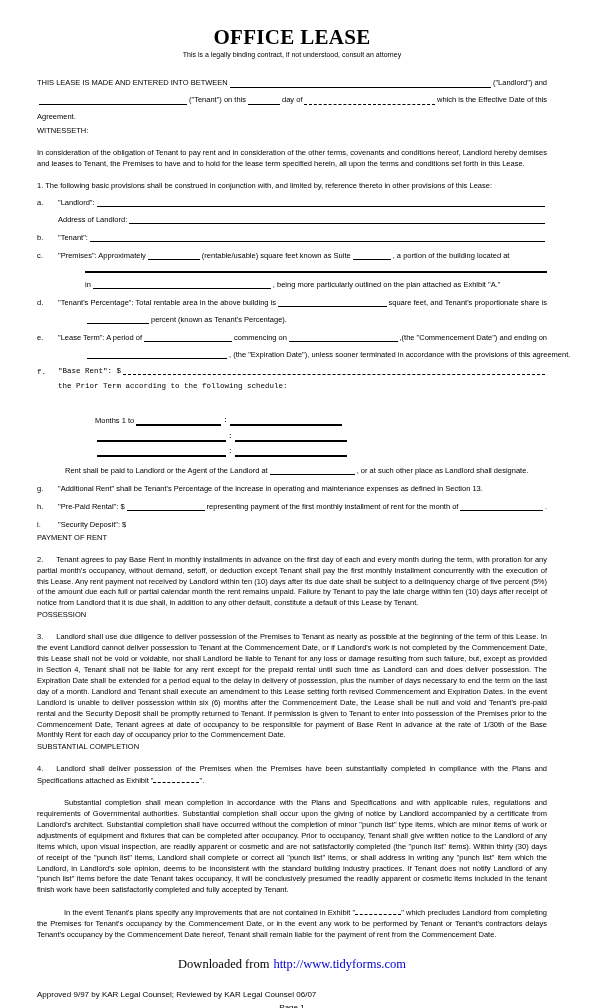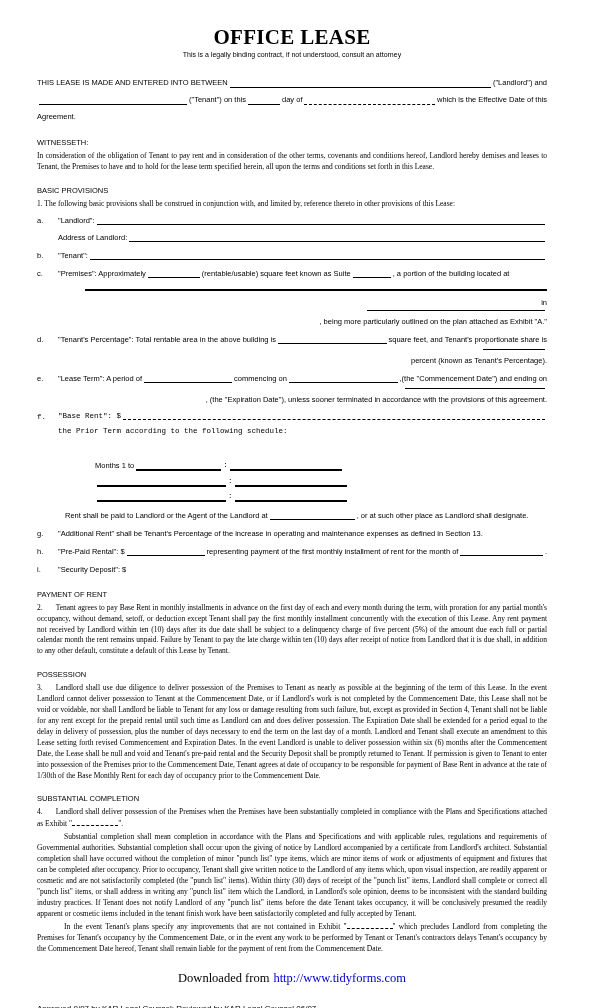--- a/index.html
+++ b/index.html
@@ -13,34 +13,34 @@
   .subtitle { text-align:center; font-size:7px; line-height:9px; margin-top:2px; }
 
   .intro { margin-top:15px; font-size:7.5px; }
   .fline { display:flex; align-items:flex-end; line-height:17px; white-space:nowrap; }
   .t { flex:none; }
   .bl { flex:none; height:0; border-bottom:1.5px solid #000; margin:0 2px 3px 2px; }
   .bl.grow { flex:1 1 auto; }
   .bl.dash { border-bottom-style:dashed; border-bottom-width:1.2px; }
   .bl.b2 { border-bottom-width:2px; margin-bottom:2.5px; }
 
-  .shead { font-size:7.5px; line-height:12px; margin-top:12px; }
-  .para { font-size:7.5px; line-height:10.9px; text-align:justify; margin:2px 0 0 0;font-family:Liberation Serif, serif; }
+  .shead { font-size:7.5px; line-height:12px; }
+  .para { font-size:7.5px; line-height:10.9px; text-align:justify; margin:11px 0 0 0; }
   .para.nj { text-align:left; }
   .pnum { padding-right:13px; }
   .ind { text-indent:27px; }
   .ibl { display:inline-block; border-bottom:1.2px dashed #000; height:7px; }
 
   .items { margin-top:3px; }
   .item { display:flex; font-size:7.5px; margin-top:3px; }
   .ltr { width:21px; flex:none; line-height:15px; }
   .ibody { flex:1 1 auto; min-width:0; }
   .row { display:flex; align-items:flex-end; line-height:15px; white-space:nowrap; }
   .row + .row { margin-top:2px; }
-  .cont { margin-left:27px;flex-direction:column; }
+  .cont { margin-left:27px; }
   .rule { height:2.5px; background:#000; margin:8px 0 4px 27px; }
 
   .mono, .mono .ltr { font-family:"Liberation Mono","DejaVu Sans Mono",monospace; }
   .mono .row { line-height:13px; }
   .sched { margin-left:37px; margin-top:20px; }
   .srow { display:flex; align-items:flex-end; line-height:15.5px; white-space:nowrap; }
   .sans { font-family:"Liberation Sans", sans-serif; }
 
   .plainrow { display:flex; align-items:flex-end; line-height:15px; font-size:7.5px; white-space:nowrap; margin-top:3px;margin-left:28px; }
 
@@ -73,21 +73,20 @@
       <span class="t">which is the Effective Date of this</span>
     </div>
     <div class="fline">
       <span class="t">Agreement.</span>
     </div>
   </div>
 
   <div class="shead">WITNESSETH:</div>
   <p class="para">In consideration of the obligation of Tenant to pay rent and in consideration of the other terms, covenants and conditions hereof, Landlord hereby demises and leases to Tenant, the Premises to have and to hold for the lease term specified herein, all upon the terms and conditions set forth in this Lease.</p>
 
-  <div class="shead">BASIC PROVISIONS</div>
   <div class="para nj">1. The following basic provisions shall be construed in conjunction with, and limited by, reference thereto in other provisions of this Lease:</div>
 
   <div class="items">
 
     <div class="item">
       <span class="ltr">a.</span>
       <div class="ibody">
         <div class="row">
           <span class="t">"Landlord":</span>
           <span class="bl grow"></span>

